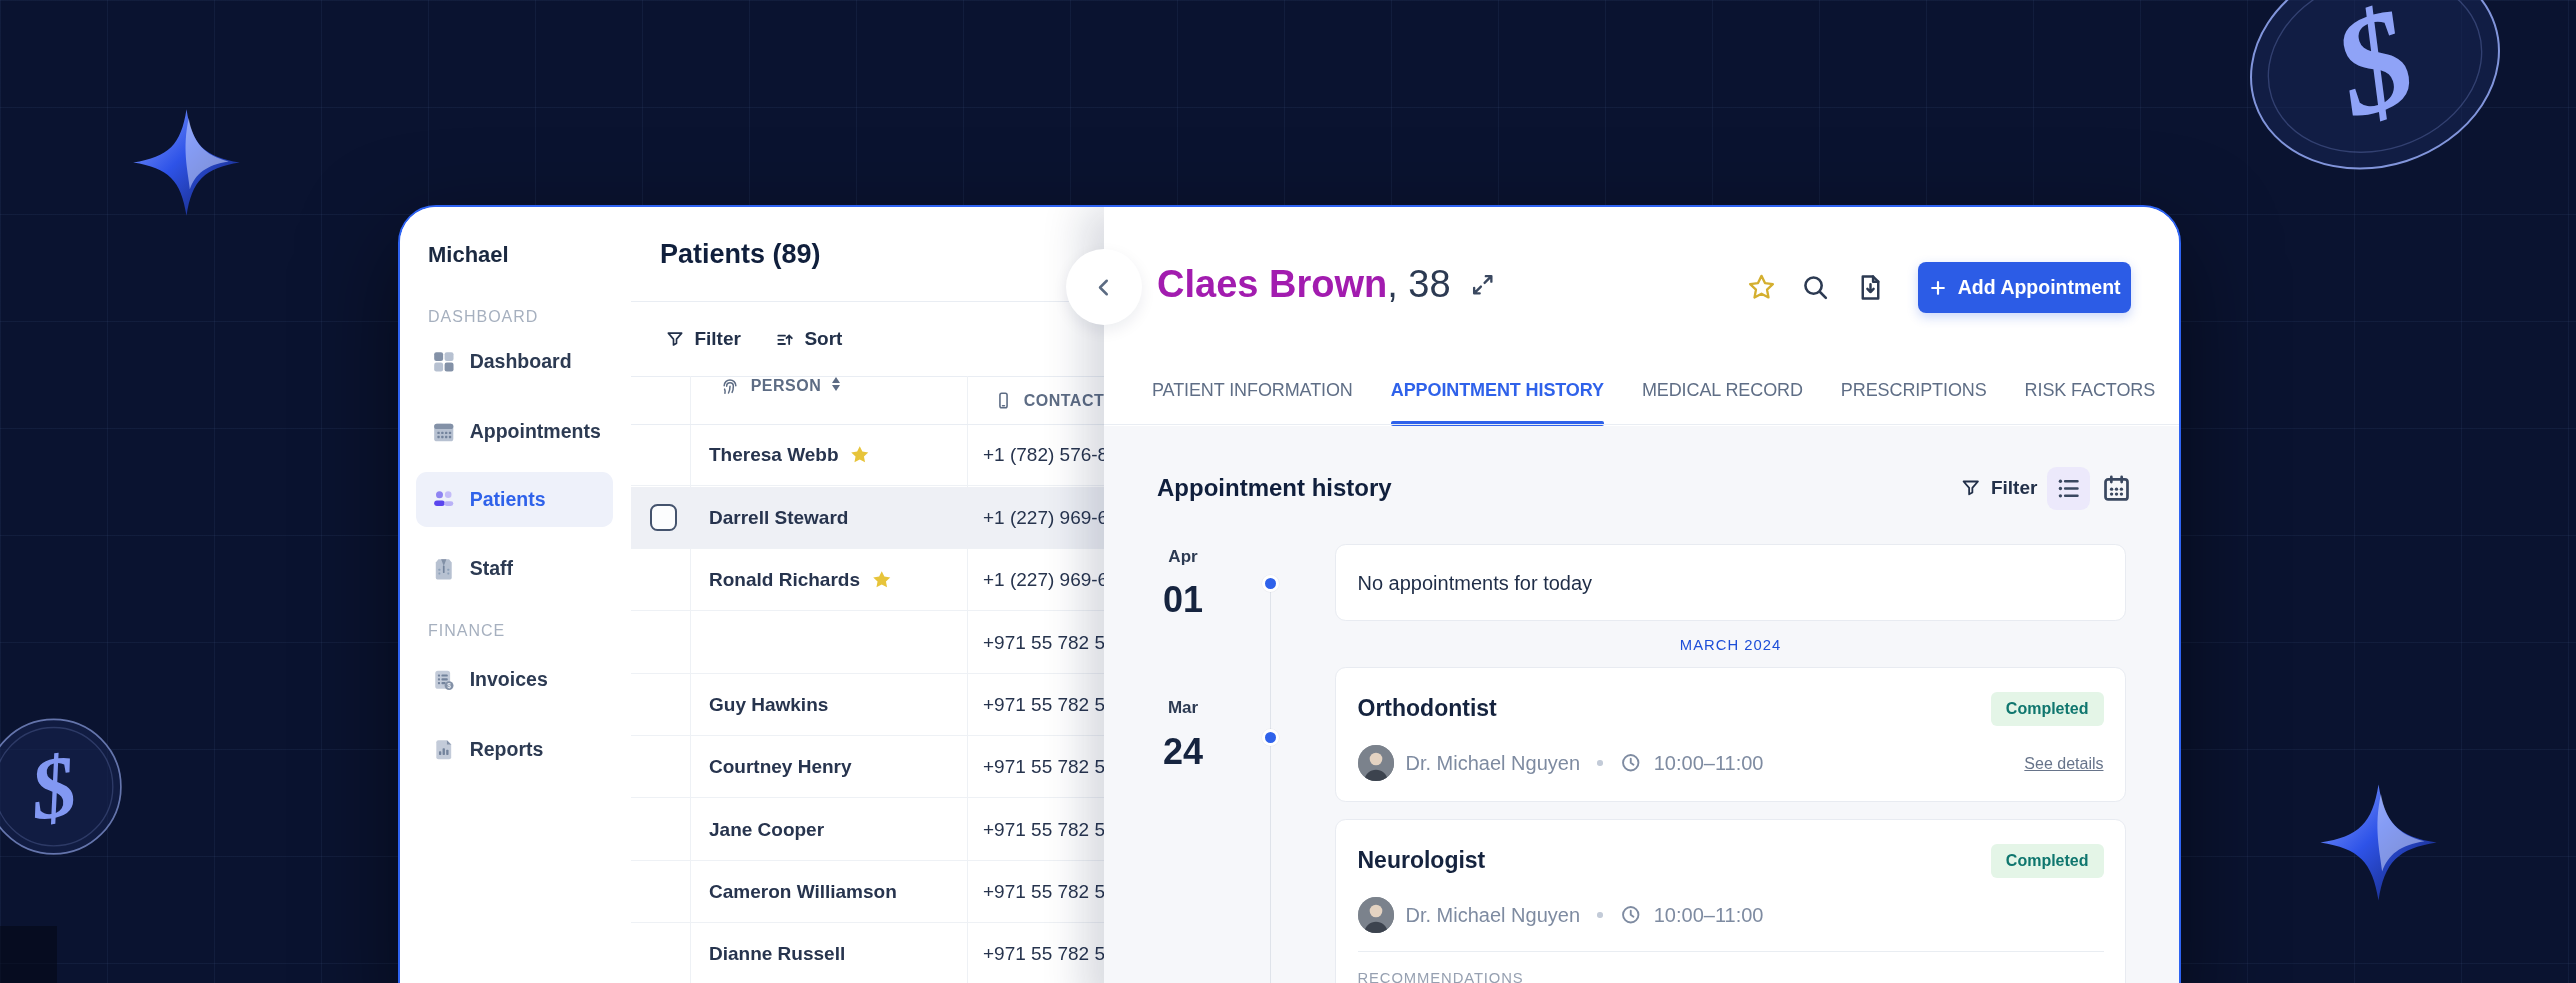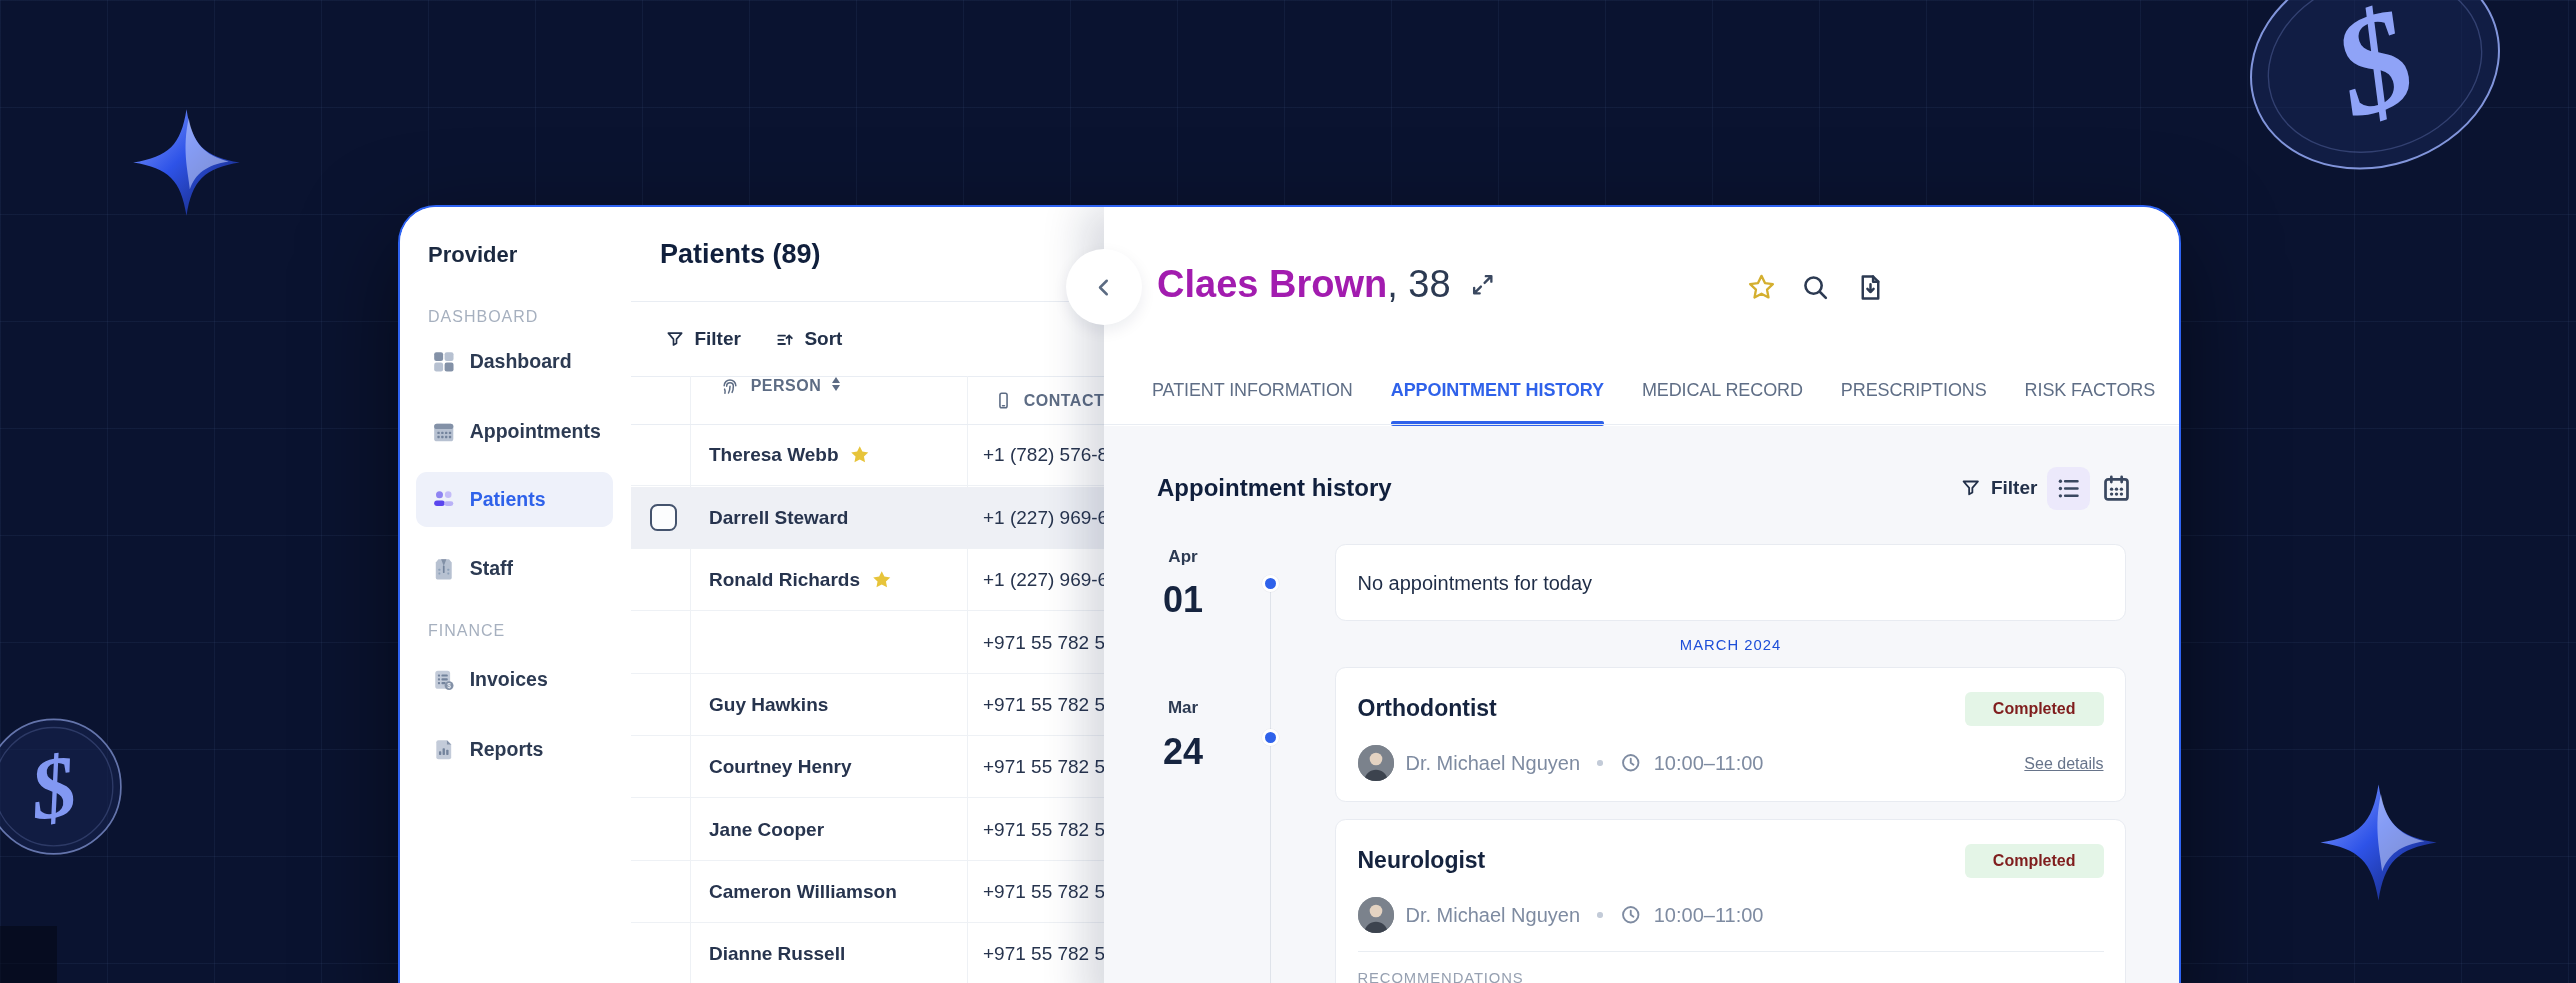--- a/index.html
+++ b/index.html
@@ -120,21 +120,21 @@
   .tl-dot{position:absolute;left:158px;width:17.4px;height:17.4px;border-radius:50%;background:#2f62ea;border:3.4px solid #ffffff;box-sizing:border-box;box-shadow:0 0 0 0.7px rgba(15,25,60,0.04);}
   .dot-1{top:149px;} .dot-2{top:303px;}
 
   .card{position:absolute;left:231px;width:791px;background:#fff;border:0.7px solid #e8ebf1;border-radius:10.7px;box-sizing:border-box;}
   .card-1{top:118px;height:77px;}
   .card-2{top:241px;height:135px;}
   .card-3{top:393px;height:412px;}
   .no-appt{position:absolute;left:21.5px;top:0;height:76px;display:flex;align-items:center;font-size:20px;color:#1f2d47;}
   .month-label{position:absolute;left:231px;top:211px;width:791px;text-align:center;font-size:14.8px;color:#1d4ed8;letter-spacing:1px;}
   .appt-title{position:absolute;left:21.5px;top:27px;font-size:23px;font-weight:700;color:#15233e;}
-  .badge{position:absolute;right:21.5px;top:23.5px;height:34px;line-height:34px;padding:0 28px;border-radius:6px;background:#e4f5e7;color:#7f1d1d;font-size:16px;font-weight:700;}
+  .badge{position:absolute;right:21.5px;top:23.5px;height:34px;line-height:34px;padding:0 15px;border-radius:6px;background:#e4f5e7;color:#0f766e;font-size:16px;font-weight:700;}
   .dr-row{position:absolute;left:21.5px;top:76px;height:38px;display:flex;align-items:center;gap:12px;font-size:20px;color:#7e8ba1;white-space:nowrap;}
   .dot-sep{width:5.4px;height:5.4px;border-radius:50%;background:#c3cbd8;margin:0 5.4px;}
   .see-details{position:absolute;right:21.5px;top:87px;font-size:16px;color:#67748a;text-decoration:underline;cursor:pointer;}
   .card-divider{position:absolute;left:21.5px;right:21.5px;top:131px;height:0.7px;background:#e9edf2;}
   .reco-label{position:absolute;left:21.5px;top:150px;font-size:14.8px;color:#96a0b1;letter-spacing:0.9px;}
   .avatar{width:36px;height:36px;border-radius:50%;overflow:hidden;background:linear-gradient(135deg,#aab0b8,#596069);position:relative;flex:0 0 auto;}
   .avatar svg{position:absolute;left:0;top:0;}
 </style>
 </head>
 <body>
@@ -178,21 +178,21 @@
   <circle cx="117" cy="117" r="100" fill="rgba(22,35,78,0.6)" stroke="rgba(160,180,250,0.6)" stroke-width="2.5"></circle>
   <circle cx="117" cy="117" r="88" fill="none" stroke="rgba(160,180,250,0.2)" stroke-width="2"></circle>
   <g transform="rotate(-8 117 117)">
     <text x="117" y="162" text-anchor="middle" font-family="Liberation Serif, serif" font-size="130" font-weight="bold" font-style="italic" fill="#8298f2">$</text>
   </g>
 </svg>
 
 <div class="app-window">
 
   <div class="sidebar">
-    <div class="provider">Provider</div>
+    <div class="provider">Michael</div>
     <div class="sec-label sec-dashboard">DASHBOARD</div>
 
     <div class="side-item si-dashboard">
       <svg width="25.5" height="25.5" viewBox="0 0 24 24">
         <rect x="3" y="3" width="8.4" height="8.4" rx="2" fill="#8391a7"></rect>
         <rect x="12.8" y="3" width="8.4" height="8.4" rx="2" fill="#b7c1d1"></rect>
         <rect x="3" y="12.8" width="8.4" height="8.4" rx="2" fill="#b7c1d1"></rect>
         <rect x="12.8" y="12.8" width="8.4" height="8.4" rx="2" fill="#8391a7"></rect>
       </svg>
       <span>Dashboard</span>
@@ -415,20 +415,26 @@
       </svg>
     </div>
     <div class="hdr-icon hi-doc">
       <svg width="31" height="31" viewBox="0 0 24 24" fill="none" stroke="#2c3a52" stroke-width="1.9" stroke-linecap="round" stroke-linejoin="round">
         <path d="M6 3.5h8l4 4v13H6z"></path>
           <path d="M14 3.5v4h4"></path>
           <path d="M12 9.5v6m-2.4-2.4L12 15.5l2.4-2.4"></path>
       </svg>
     </div>
 
+    <div class="add-btn">
+      <svg width="20" height="20" viewBox="0 0 24 24" fill="none" stroke="#ffffff" stroke-width="2.6" stroke-linecap="round">
+        <path d="M12 5v14M5 12h14"></path>
+      </svg>
+      <span>Add Appointment</span>
+    </div>
 
     <div class="d-tabs">
       <span class="tab">PATIENT INFORMATION</span>
       <span class="tab active">APPOINTMENT HISTORY</span>
       <span class="tab">MEDICAL RECORD</span>
       <span class="tab">PRESCRIPTIONS</span>
       <span class="tab">RISK FACTORS</span>
     </div>
     <div class="tabs-border"></div>
 

